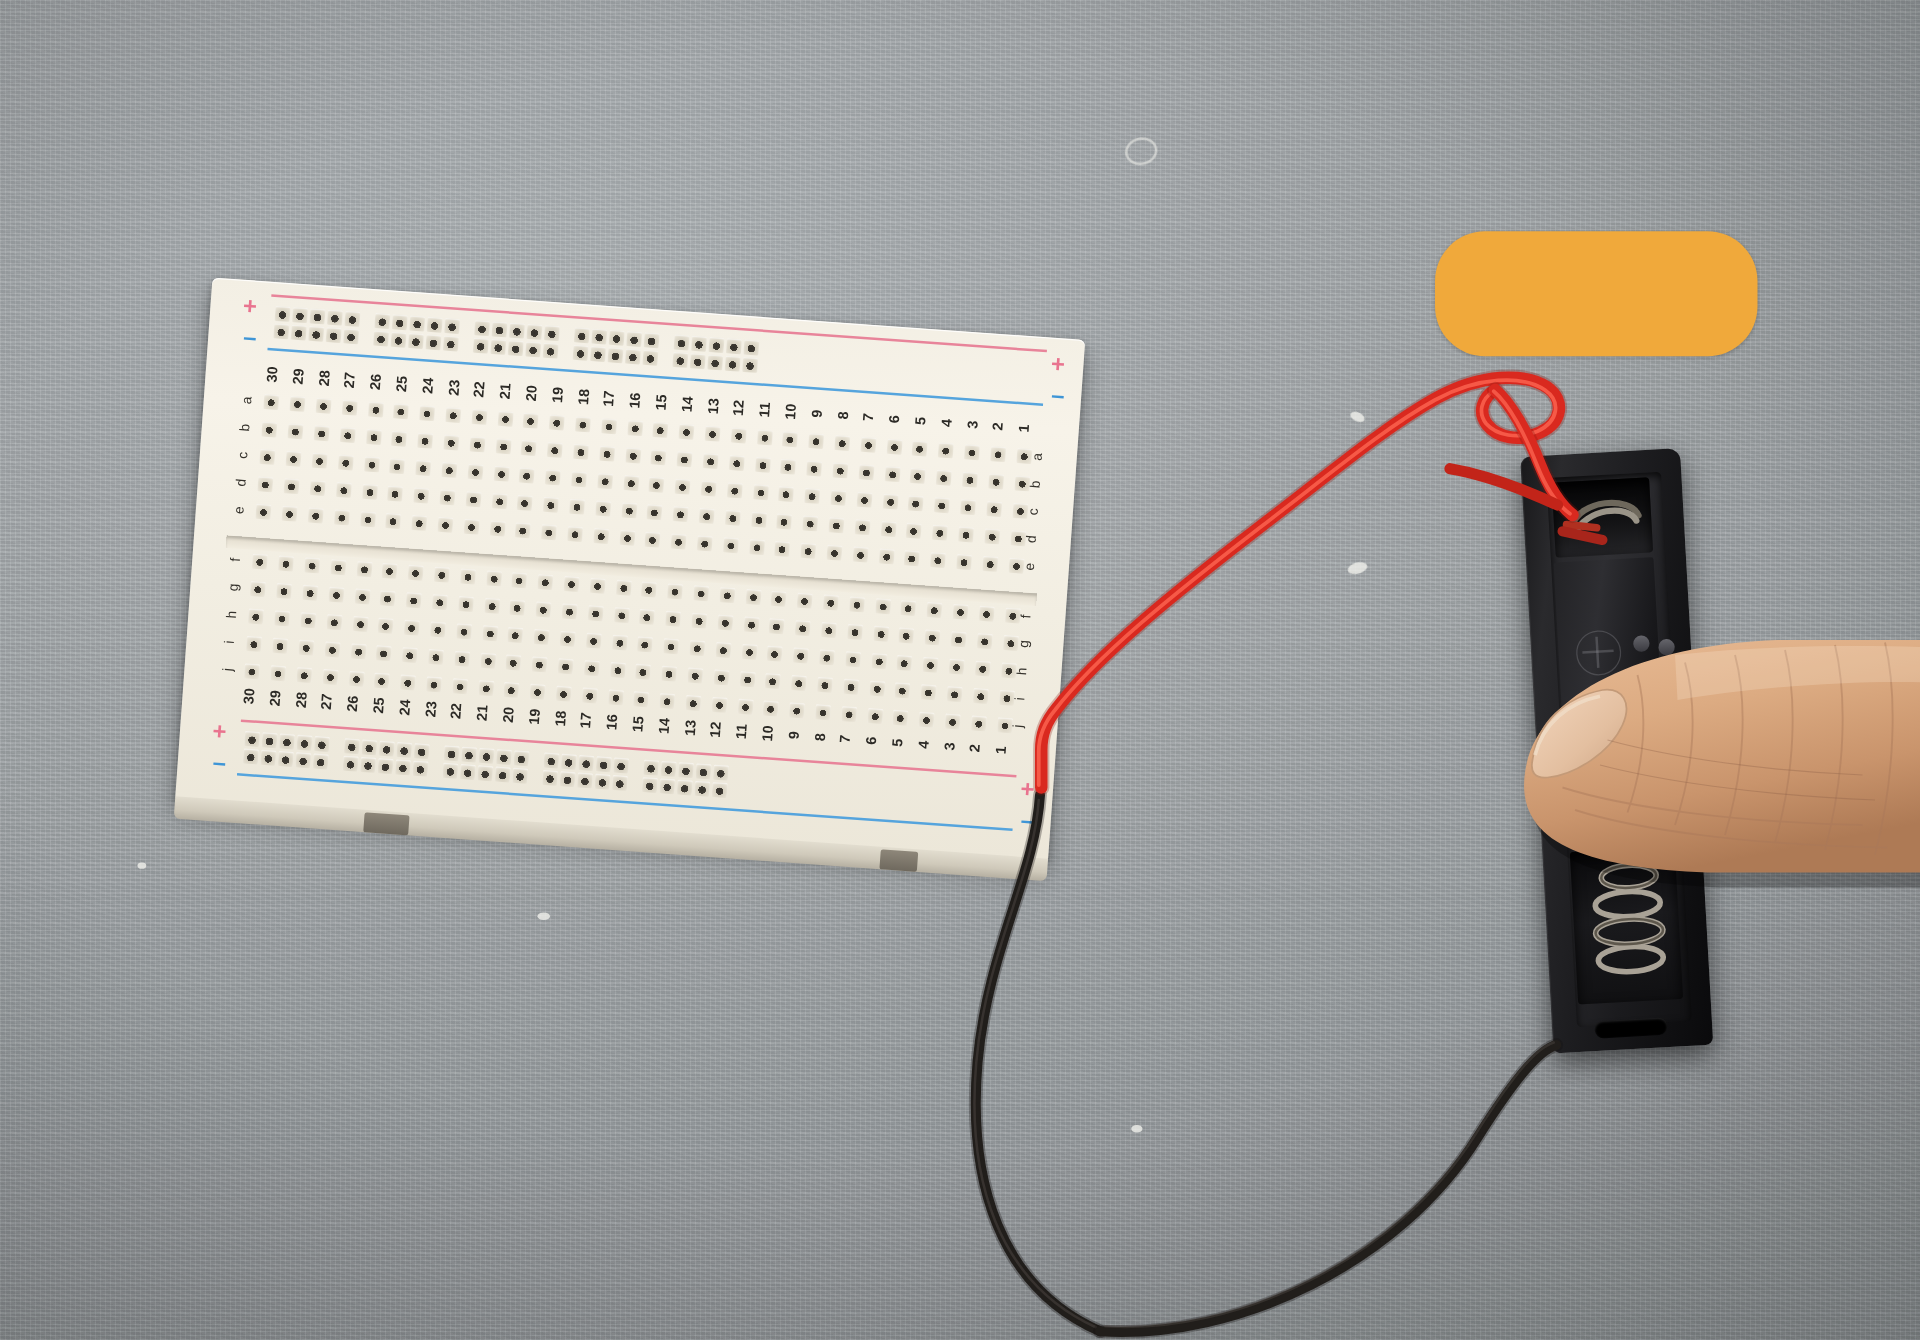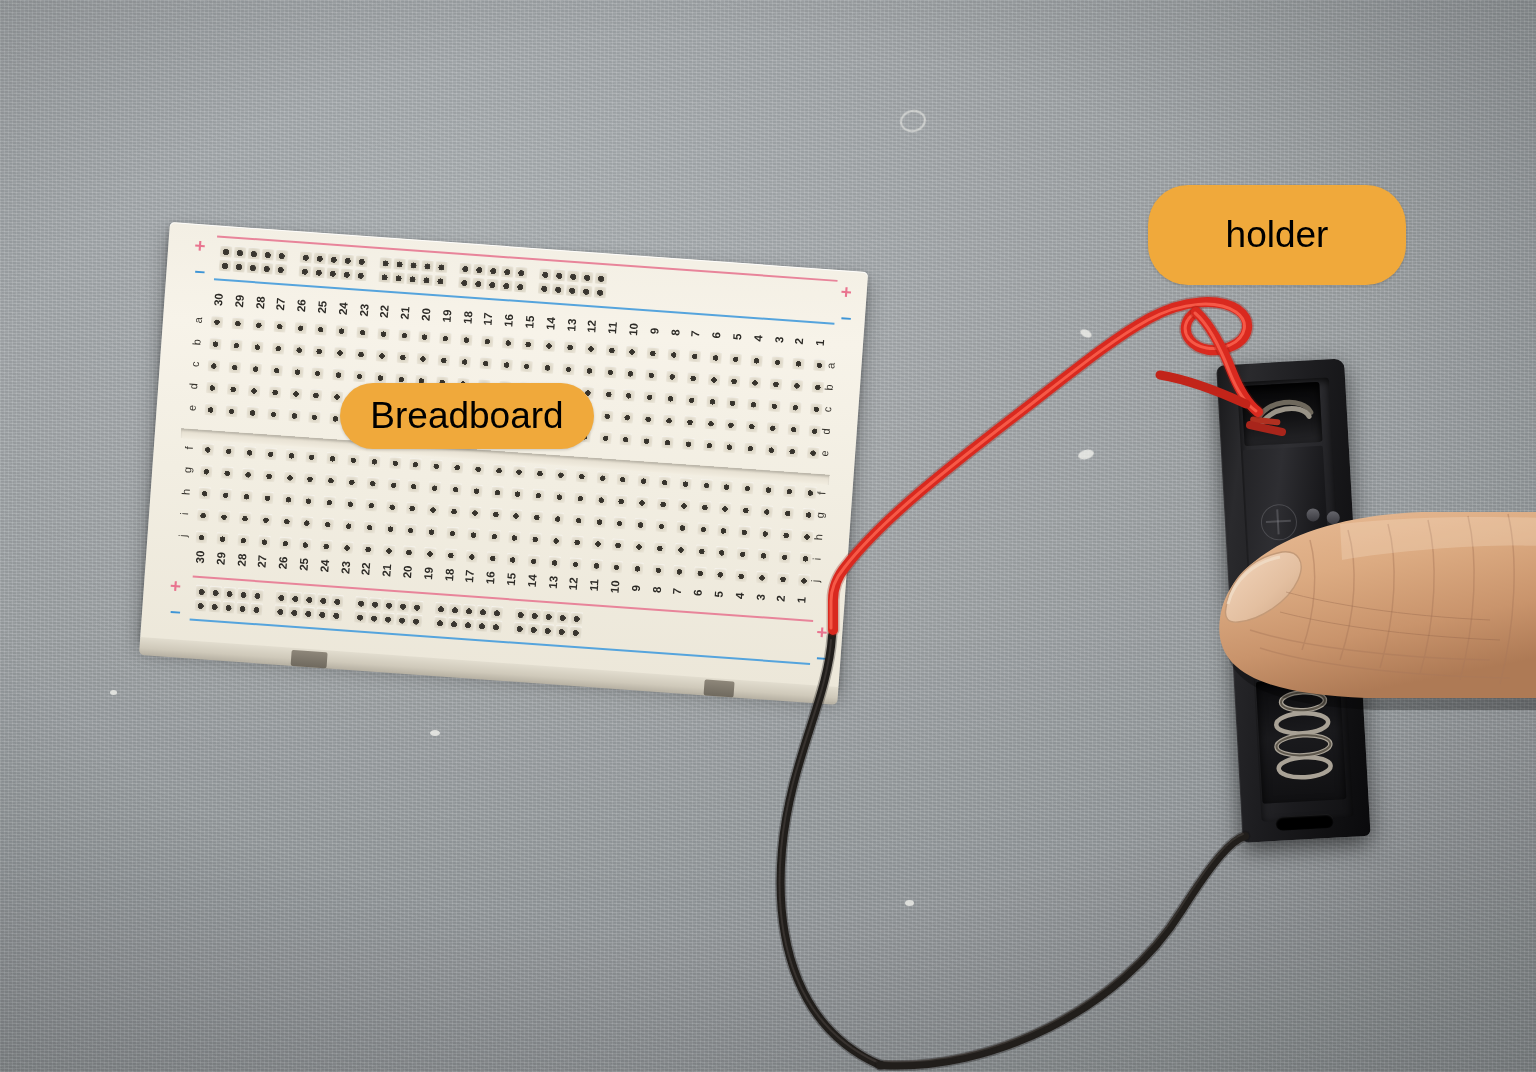--- a/index.html
+++ b/index.html
@@ -1130,23 +1130,19 @@
       <path d="M70 148 C120 164, 210 176, 320 178"></path>
     </g>
     <g fill="none" stroke="#8d6048" stroke-width="1" opacity="0.35">
       <path d="M96 92 C140 104, 210 116, 300 120"></path>
       <path d="M90 112 C136 124, 212 136, 310 140"></path>
     </g>
 
     <path d="M150 24 C220 16, 300 16, 356 18 L356 46 C290 44, 212 50, 152 60 Z" fill="rgba(255,240,225,0.22)"></path>
   </svg>
 
-  <div class="label" id="label-breadboard">
-    <span>Breadboard</span>
-  </div>
 
   <div class="label" id="label-battery">
     <span style="display:block">
-      <span style="display:block">holder</span>
     </span>
   </div>
 
 </div>
 
 </body></html>

